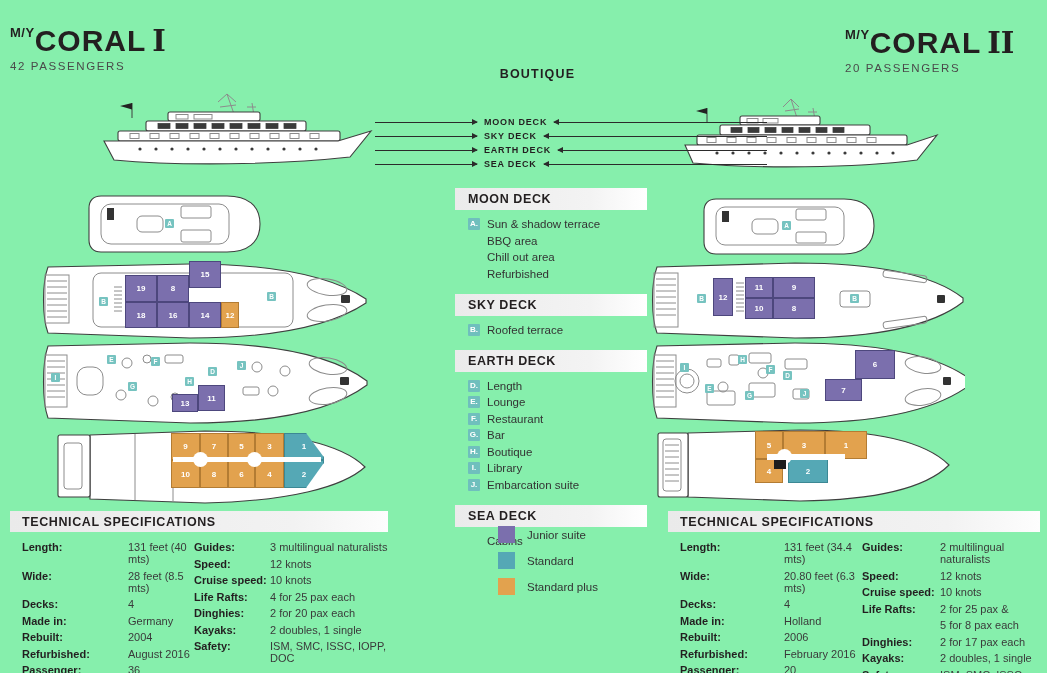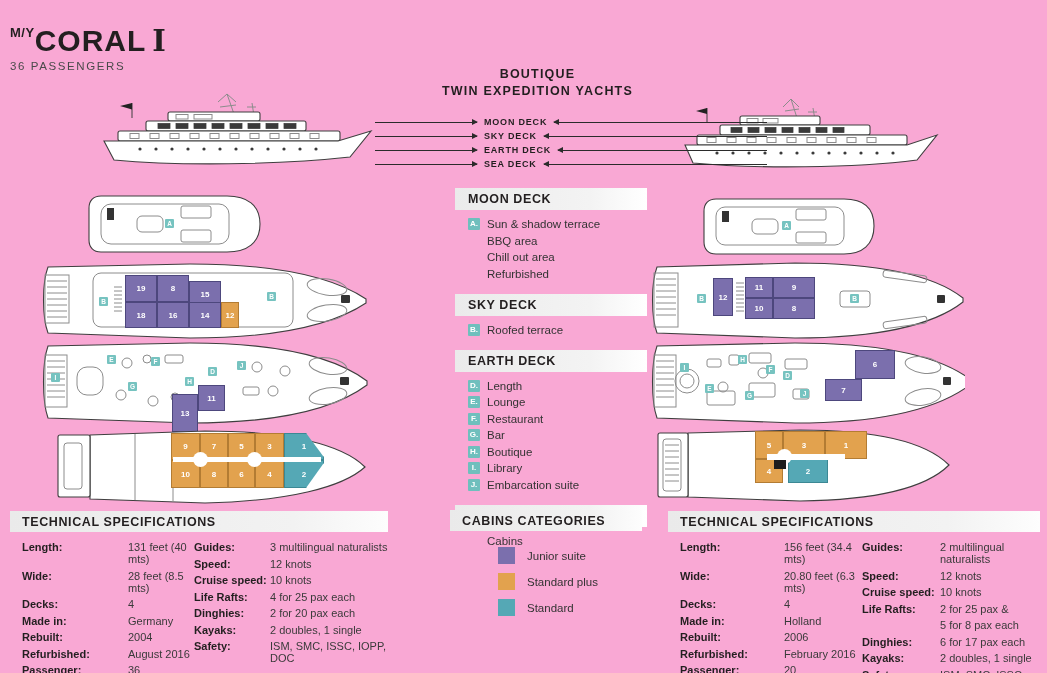--- a/index.html
+++ b/index.html
@@ -1,16 +1,16 @@
 <!DOCTYPE html>
 <html><head>
 <meta charset="utf-8">
 <style>
   html,body{margin:0;padding:0;background:#fff;}
-  #page{position:relative;width:1047px;height:673px;background:#f9a8d4;overflow:hidden;
+  #page{position:relative;width:1047px;height:673px;background:#86efac;overflow:hidden;
         font-family:"Liberation Sans",sans-serif;color:#262626;}
   
   .yacht-title{position:absolute;white-space:nowrap;}
   .yt-prefix{font-size:13px;font-weight:bold;vertical-align:14px;letter-spacing:.5px;color:#231f20;}
   .yt-name{font-size:30px;font-weight:bold;letter-spacing:1px;color:#231f20;}
   .yt-numeral{font-family:"DejaVu Serif",serif;font-size:29px;font-weight:bold;color:#231f20;margin-left:6px;}
   .yt-pass{font-size:11.5px;letter-spacing:1.6px;color:#4a4a4a;margin-top:2px;}
   .tagline{position:absolute;left:390px;top:66px;width:295px;text-align:center;
            font-size:12.5px;font-weight:bold;letter-spacing:1.2px;color:#231f20;line-height:17px;}
   
@@ -70,25 +70,28 @@
   svg .ln2{stroke:#8c8c8c;fill:none;stroke-width:1;}
   svg .dk{stroke:#3f3f3f;fill:#3a3a3a;stroke-width:.8;}
 </style>
 </head>
 <body>
 
 <div id="page">
 
   <div class="yacht-title" style="left:10px;top:24px;">
     <div><span class="yt-prefix">M/Y</span><span class="yt-name">CORAL</span><span class="yt-numeral">I</span></div>
-    <div class="yt-pass">36 PASSENGERS</div>
+    <div class="yt-pass">42 PASSENGERS</div>
+  </div>
+  <div class="yacht-title" style="left:845px;top:26px;">
+    <div><span class="yt-prefix">M/Y</span><span class="yt-name">CORAL</span><span class="yt-numeral">II</span></div>
+    <div class="yt-pass">20 PASSENGERS</div>
   </div>
   <div class="tagline">
     <div>BOUTIQUE</div>
-    <div>TWIN EXPEDITION YACHTS</div>
   </div>
 
   <div class="plan" style="left:48px;top:90px;width:330px;height:96px;">
     <svg viewBox="0 0 330 96" width="330" height="96">
       <path class="ln2" d="M186,24 L179,4 M179,4 L170,12 M179,4 L188,12 M172,17 L188,15"></path>
       <path class="ln2" d="M206,26 L204,13 M199,17 h9"></path>
       <line x1="84" y1="28" x2="84" y2="13" stroke="#3f3f3f"></line>
       <path d="M84,13 L72,16 L84,19.5 Z" fill="#222"></path>
       <rect class="ln" x="120" y="22" width="92" height="9" rx="2"></rect>
       <rect class="ln2" x="128" y="24.5" width="12" height="4.5"></rect>
@@ -230,21 +233,21 @@
       <rect class="ln2" x="10" y="14" width="24" height="48"></rect>
       <path class="ln2" d="M12,20 h20 M12,26 h20 M12,32 h20 M12,38 h20 M12,44 h20 M12,50 h20 M12,56 h20"></path>
       <rect class="ln2" x="58" y="12" width="200" height="54" rx="8"></rect>
       <path class="ln2" d="M79,26 h8 M79,30 h8 M79,34 h8 M79,38 h8 M79,42 h8 M79,46 h8 M79,50 h8"></path>
       <ellipse class="ln2" cx="292" cy="26" rx="20" ry="8" transform="rotate(9 292 26)"></ellipse>
       <ellipse class="ln2" cx="292" cy="52" rx="20" ry="8" transform="rotate(-9 292 52)"></ellipse>
       <rect x="306" y="34" width="9" height="8" rx="1" fill="#333"></rect>
     </svg>
     <div class="cabin junior" style="left:90px;top:14px;width:32px;height:27px;">19</div>
     <div class="cabin junior" style="left:122px;top:14px;width:32px;height:27px;">8</div>
-    <div class="cabin junior" style="left:154px;top:20px;width:32px;height:27px;">15</div>
+    <div class="cabin junior" style="left:154px;top:0;width:32px;height:27px;">15</div>
     <div class="cabin junior" style="left:90px;top:41px;width:32px;height:26px;">18</div>
     <div class="cabin junior" style="left:122px;top:41px;width:32px;height:26px;">16</div>
     <div class="cabin junior" style="left:154px;top:41px;width:32px;height:26px;">14</div>
     <div class="cabin plus" style="left:186px;top:41px;width:18px;height:26px;">12</div>
     <div class="badge" style="left:64px;top:36px;">B</div>
     <div class="badge" style="left:232px;top:31px;">B</div>
   </div>
 
   <div class="plan" style="left:35px;top:339px;width:335px;height:85px;">
     <svg viewBox="0 0 335 85" width="335" height="85">
@@ -262,21 +265,21 @@
           <rect x="150" y="60" width="18" height="8" rx="2"></rect>
         <circle cx="222" cy="28" r="5"></circle>
           <circle cx="238" cy="52" r="5"></circle>
           <circle cx="250" cy="32" r="5"></circle>
         <rect x="208" y="48" width="16" height="8" rx="2"></rect>
       </g>
       <ellipse class="ln2" cx="293" cy="27" rx="19" ry="8" transform="rotate(9 293 27)"></ellipse>
       <ellipse class="ln2" cx="293" cy="57" rx="19" ry="8" transform="rotate(-9 293 57)"></ellipse>
       <rect x="305" y="38" width="9" height="8" rx="1" fill="#333"></rect>
     </svg>
-    <div class="cabin junior" style="left:137px;top:55px;width:26px;height:38px;">13</div>
+    <div class="cabin junior" style="left:137px;top:55px;width:26px;height:18px;">13</div>
     <div class="cabin junior" style="left:163px;top:46px;width:27px;height:26px;">11</div>
     <div class="badge" style="left:16px;top:34px;">I</div>
     <div class="badge" style="left:72px;top:16px;">E</div>
     <div class="badge" style="left:93px;top:43px;">G</div>
     <div class="badge" style="left:116px;top:18px;">F</div>
     <div class="badge" style="left:150px;top:38px;">H</div>
     <div class="badge" style="left:173px;top:28px;">D</div>
     <div class="badge" style="left:202px;top:22px;">J</div>
   </div>
 
@@ -436,34 +439,31 @@
         <span>Embarcation suite</span>
       </div>
 
     <div class="deck-head">SEA DECK</div>
     <div class="li no-badge">
         <span>Cabins</span>
       </div>
   </div>
 
   <div class="cats">
-    <div class="specs-header">
-        <span>CABINS CATEGORIES</span>
-      </div>
     <div class="cat-row first">
         <span class="swatch sw-junior"></span>
         <span>Junior suite</span>
       </div>
     <div class="cat-row">
+        <span class="swatch sw-std"></span>
+        <span>Standard</span>
+      </div>
+    <div class="cat-row">
         <span class="swatch sw-plus"></span>
         <span>Standard plus</span>
-      </div>
-    <div class="cat-row">
-        <span class="swatch sw-std"></span>
-        <span>Standard</span>
       </div>
   </div>
 
   <div class="specs" style="left:10px;width:378px;">
     <div class="specs-header">
         <span>TECHNICAL SPECIFICATIONS</span>
       </div>
     <div class="specs-cols">
       <div class="sgrid g1-left">
         <div class="sl">Length:</div>
@@ -501,21 +501,21 @@
     </div>
   </div>
 
   <div class="specs" style="left:668px;width:372px;">
     <div class="specs-header">
         <span>TECHNICAL SPECIFICATIONS</span>
       </div>
     <div class="specs-cols">
       <div class="sgrid g1-right">
         <div class="sl">Length:</div>
-          <div class="sv">156 feet (34.4 mts)</div>
+          <div class="sv">131 feet (34.4 mts)</div>
         <div class="sl">Wide:</div>
           <div class="sv">20.80 feet (6.3 mts)</div>
         <div class="sl">Decks:</div>
           <div class="sv">4</div>
         <div class="sl">Made in:</div>
           <div class="sv">Holland</div>
         <div class="sl">Rebuilt:</div>
           <div class="sv">2006</div>
         <div class="sl">Refurbished:</div>
           <div class="sv">February 2016</div>
@@ -528,21 +528,21 @@
           <div class="sv">2 multilingual naturalists</div>
         <div class="sl">Speed:</div>
           <div class="sv">12 knots</div>
         <div class="sl">Cruise speed:</div>
           <div class="sv">10 knots</div>
         <div class="sl">Life Rafts:</div>
           <div class="sv">2 for 25 pax &amp;</div>
         <div class="sl"></div>
           <div class="sv">5 for 8 pax each</div>
         <div class="sl">Dinghies:</div>
-          <div class="sv">6 for 17 pax each</div>
+          <div class="sv">2 for 17 pax each</div>
         <div class="sl">Kayaks:</div>
           <div class="sv">2 doubles, 1 single</div>
         <div class="sl">Safety:</div>
           <div class="sv">ISM, SMC, ISSC, IOPP, DOC</div>
       </div>
     </div>
   </div>
 
 </div>
 

